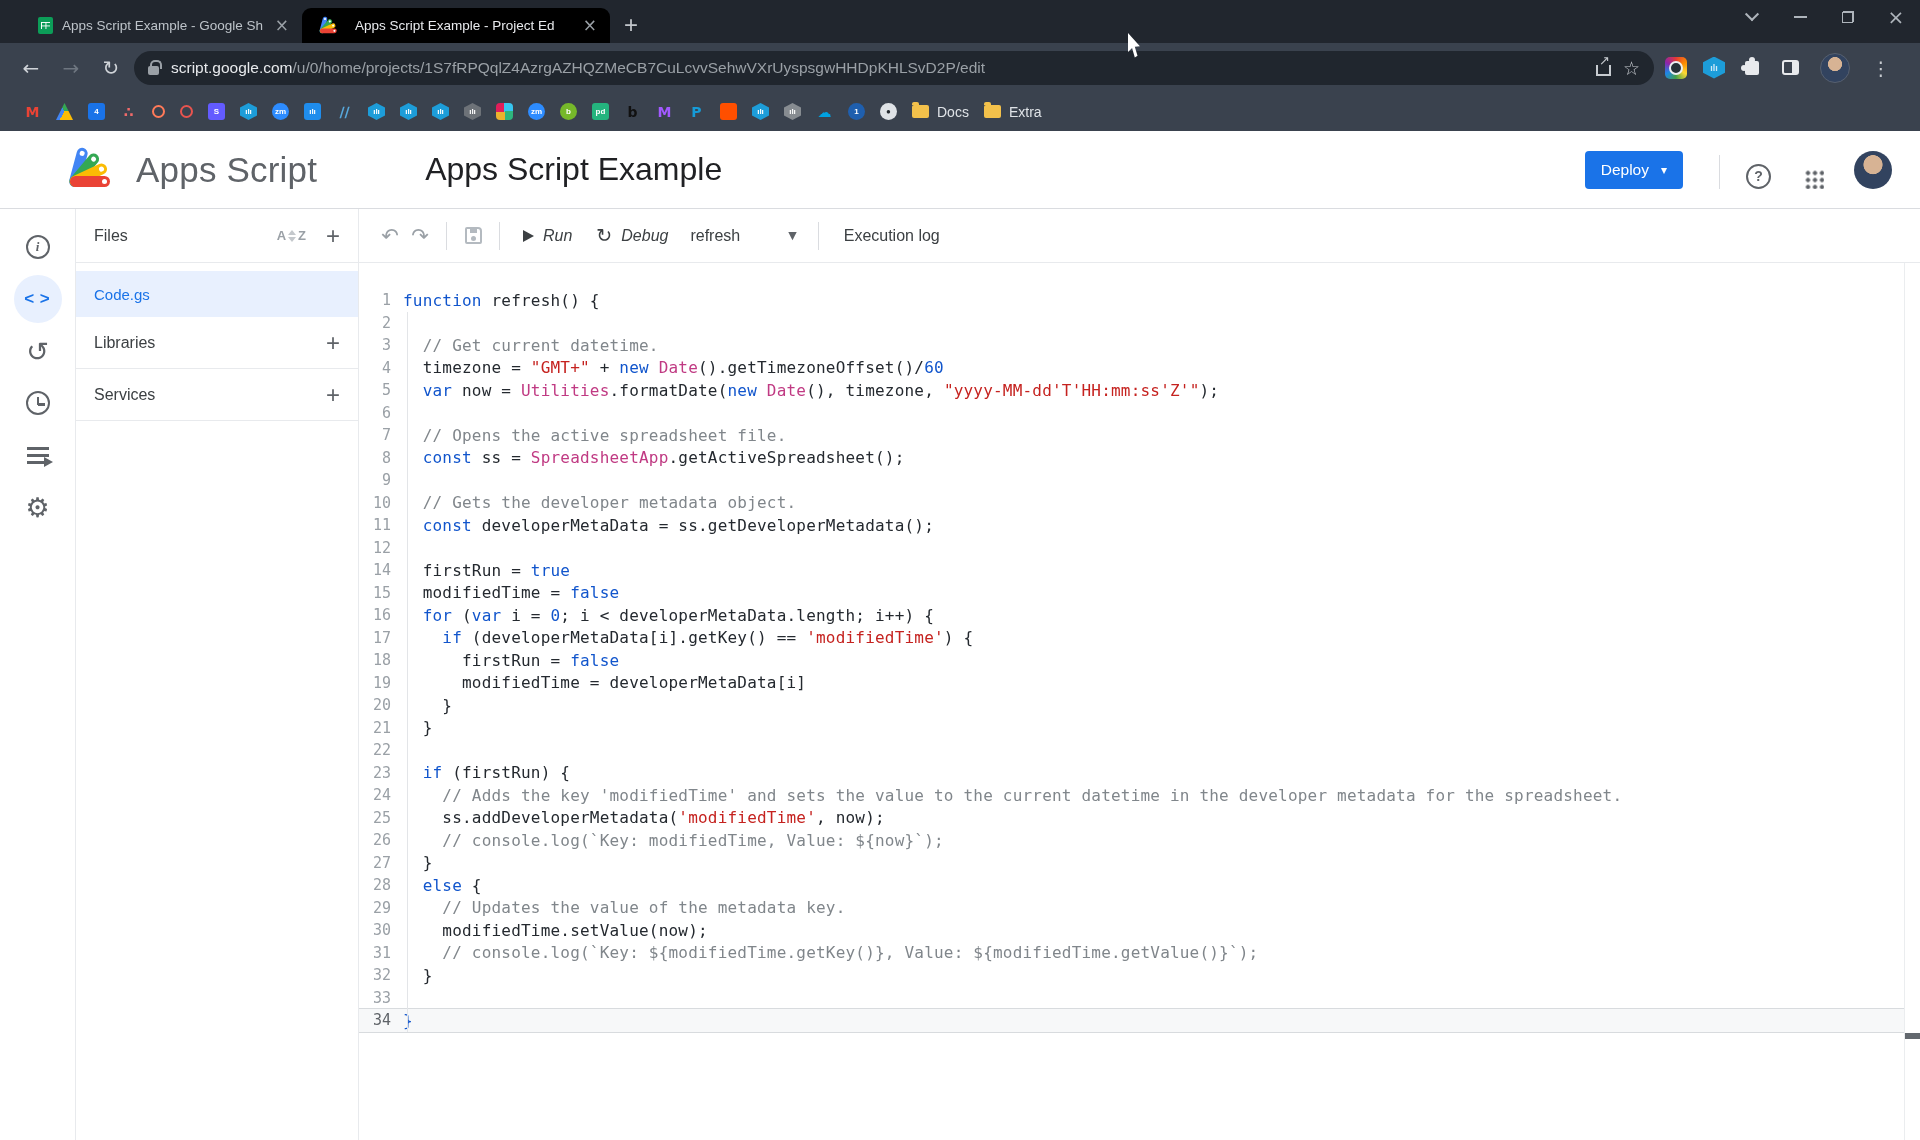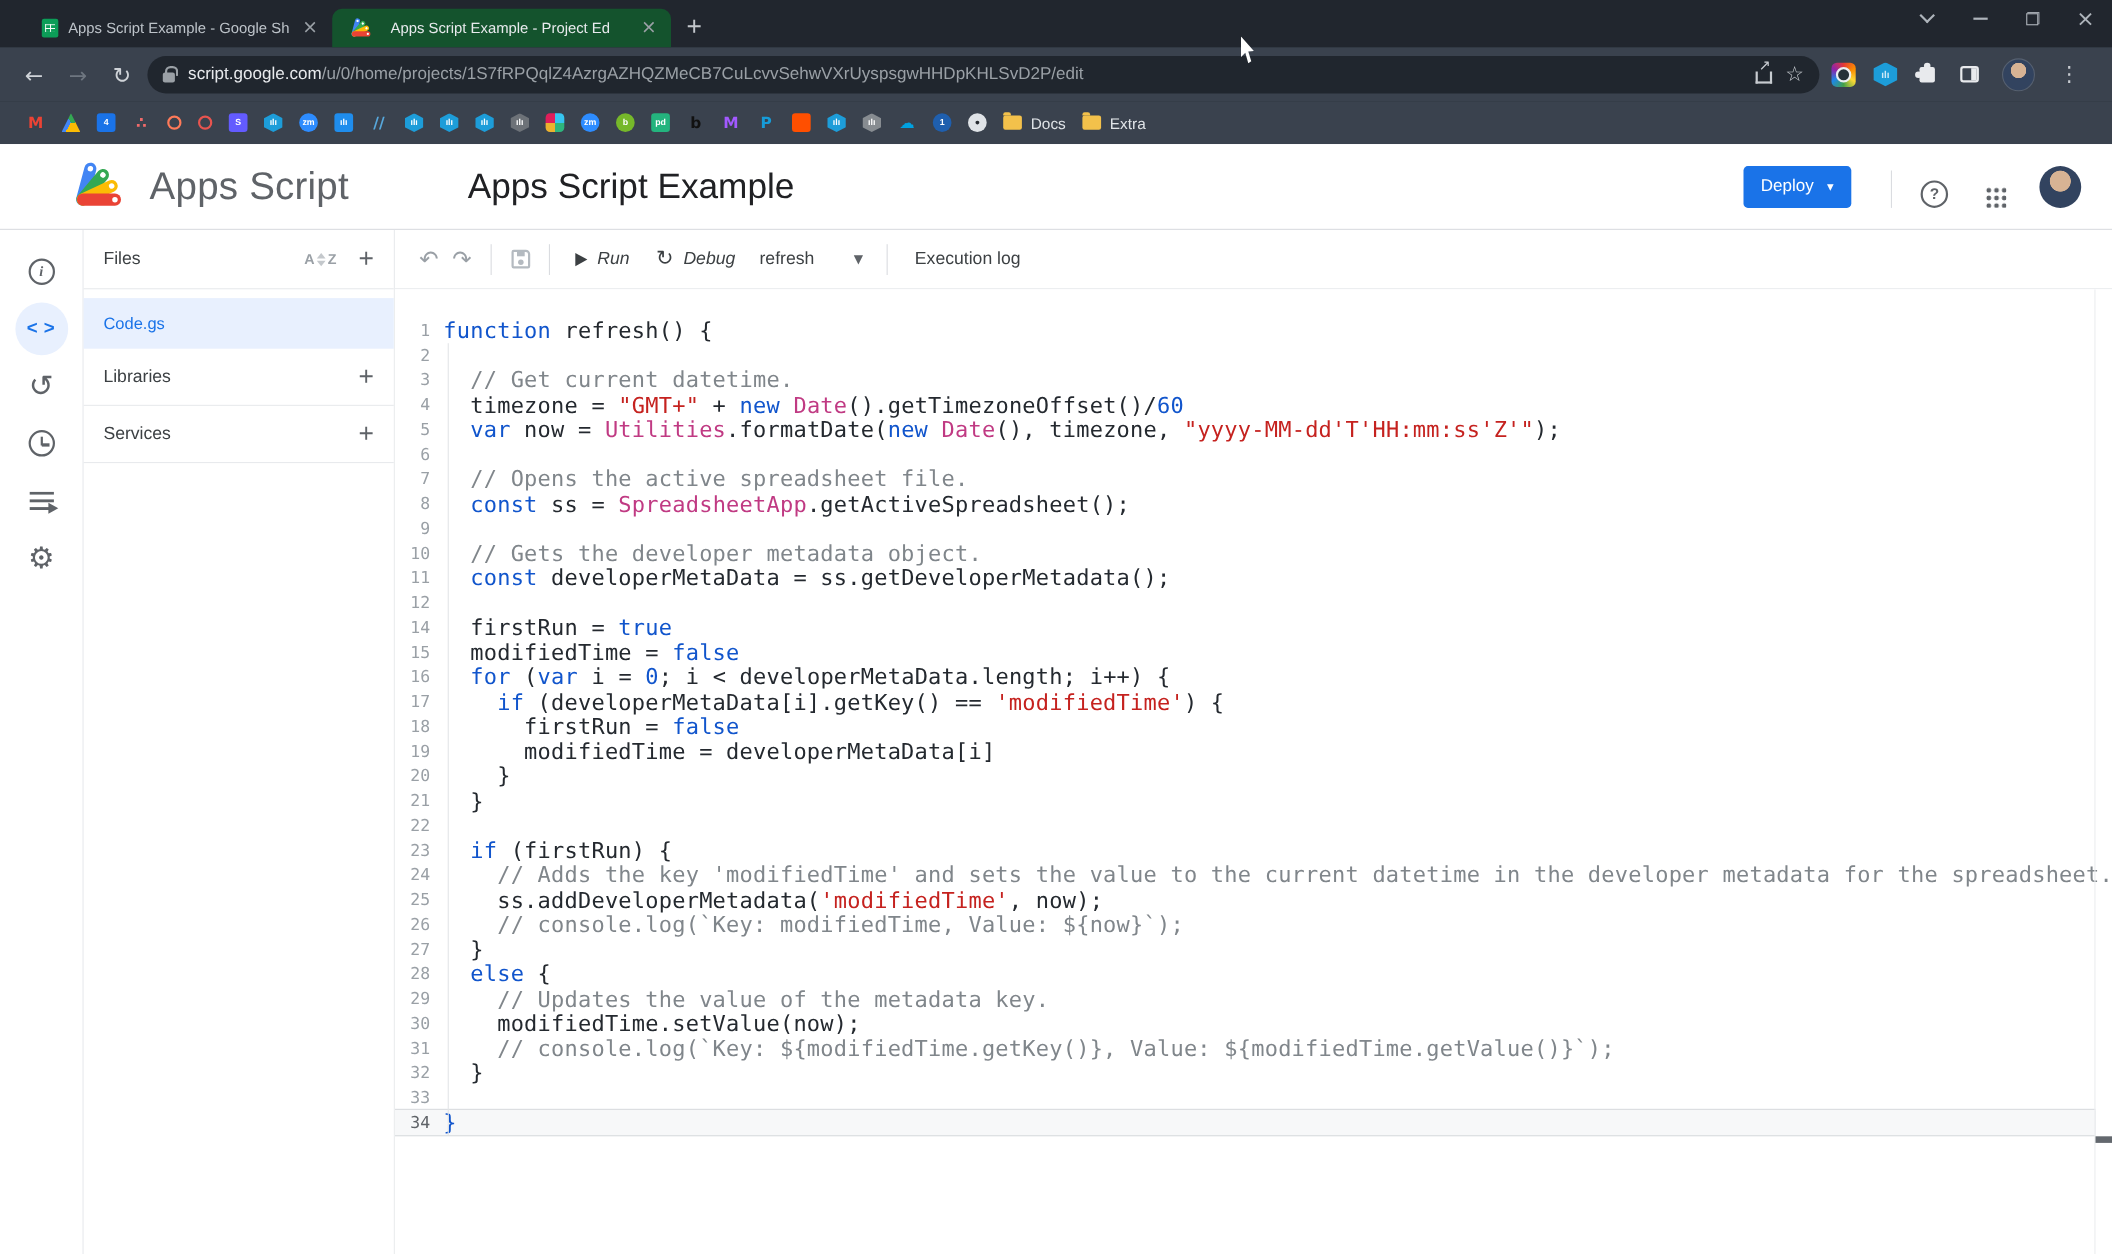--- a/index.html
+++ b/index.html
@@ -3,21 +3,21 @@
 <meta charset="utf-8">
 <style>
   * { margin:0; padding:0; box-sizing:border-box; }
   html,body { width:1920px; height:1140px; overflow:hidden; font-family:"Liberation Sans", sans-serif; background:#fff; }
   .glyph { font-family:"DejaVu Sans", sans-serif; }
 
   
   .chrome { background:#21262e; }
   .tabstrip { height:43px; display:flex; align-items:flex-end; padding-left:26px; position:relative; }
   .tab { width:276px; height:35px; display:flex; align-items:center; gap:9px; padding:0 10px 0 12px; border-radius:9px 9px 0 0; color:#bdc3c9; font-size:13.5px; position:relative; }
-  .tab.active { width:308px; background:#14532d; color:#e8eaed; }
+  .tab.active { width:308px; background:#000000; color:#e8eaed; }
   .tab-title { flex:1; white-space:nowrap; overflow:hidden; }
   .tab-close { color:#9aa0a6; font-size:17px; line-height:1; padding:0 3px; }
   .newtab { color:#c3c7cc; font-size:24px; font-weight:300; margin:0 0 4px 14px; }
   .winbtns { position:absolute; right:0; top:0; height:34px; display:flex; align-items:center; }
   .winbtn { width:48px; height:34px; display:flex; align-items:center; justify-content:center; color:#aeb4bb; }
   .ic-chevd { width:10px; height:10px; border-left:2px solid #aeb4bb; border-bottom:2px solid #aeb4bb; transform:rotate(-45deg) translate(2px,-2px); }
   .ic-min { width:13px; border-top:2px solid #aeb4bb; }
   .ic-restore { position:relative; width:12px; height:12px; }
   .ic-restore::before { content:''; position:absolute; left:0; bottom:0; width:9px; height:9px; border:1.5px solid #aeb4bb; background:#21262e; }
   .ic-restore::after { content:''; position:absolute; right:0; top:0; width:9px; height:9px; border:1.5px solid #aeb4bb; }
@@ -117,30 +117,30 @@
   .editorcol { flex:1; display:flex; flex-direction:column; min-width:0; }
   .toolbar { height:54px; border-bottom:1px solid #e8eaed; display:flex; align-items:center; padding:0 16px; flex:none; }
   .tbtn { display:flex; align-items:center; justify-content:center; color:#9aa0a6; font-size:21px; width:30px; height:30px; }
   .tb-div { width:1px; height:28px; background:#dadce0; margin:0 11px; }
   .ic-save { position:relative; width:17px; height:17px; border:2px solid #b4bac0; border-radius:2px 4px 2px 2px; }
   .ic-save::before { content:''; position:absolute; top:0; left:3px; width:7px; height:4px; background:#b4bac0; }
   .ic-save::after { content:''; position:absolute; bottom:1px; left:4px; width:5px; height:5px; border-radius:50%; background:#b4bac0; }
   .tb-action { display:flex; align-items:center; gap:9px; color:#3c4043; font-size:16px; padding:0 12px; height:36px;font-style:italic; }
   .ic-play { width:0; height:0; border-left:11px solid #3c4043; border-top:6.5px solid transparent; border-bottom:6.5px solid transparent; }
   .ic-debug { font-size:19px; color:#3c4043; line-height:1; }
-  .fn-select { display:flex; align-items:center; gap:36px; color:#3c4043; font-size:16px; padding:0 10px; height:36px; }
+  .fn-select { display:flex; align-items:center; gap:48px; color:#3c4043; font-size:16px; padding:0 10px; height:36px; }
   .fn-caret { font-size:11px; color:#5f6368; }
   .exec-log { color:#3c4043; font-size:16px; padding:0 14px; }
 
   .code-area { position:relative; flex:1; background:#fff; padding-top:26px; overflow:hidden; }
   .code-row { display:flex; height:22.5px; align-items:center; position:relative; }
   .code-row.current { background:#f7f8f9; box-shadow:0 -1px 0 #d8dbde, 0 1px 0 #d8dbde; margin-right:15px; }
   .ln { width:32px; text-align:right; color:#9aa0a6; font:15px "DejaVu Sans Mono",monospace; flex:none; }
   .current .ln { color:#5f6368; }
-  .lc { white-space:pre; font-family:"DejaVu Sans Mono",monospace; font-size:20px; letter-spacing:0.2px; margin-left:12px; }
+  .lc { white-space:pre; font-family:"DejaVu Sans Mono",monospace; font-size:16px; letter-spacing:0.2px; margin-left:12px; }
   .tok-kw { color:#1155cc; }
   .tok-d  { color:#24292f; }
   .tok-c  { color:#80868b; }
   .tok-s  { color:#c5221f; }
   .tok-t  { color:#c03a83; }
   .tok-n  { color:#1155cc; }
   .indent-guide { position:absolute; left:48px; top:48.5px; width:1px; height:720px; background:#e3e5e8; }
   .overview-ruler { position:absolute; top:0; right:15px; bottom:0; width:0; border-left:1px solid #ebedef; }
   .ruler-mark { position:absolute; right:0; top:770px; width:15px; height:6px; background:#63686e; }
 

